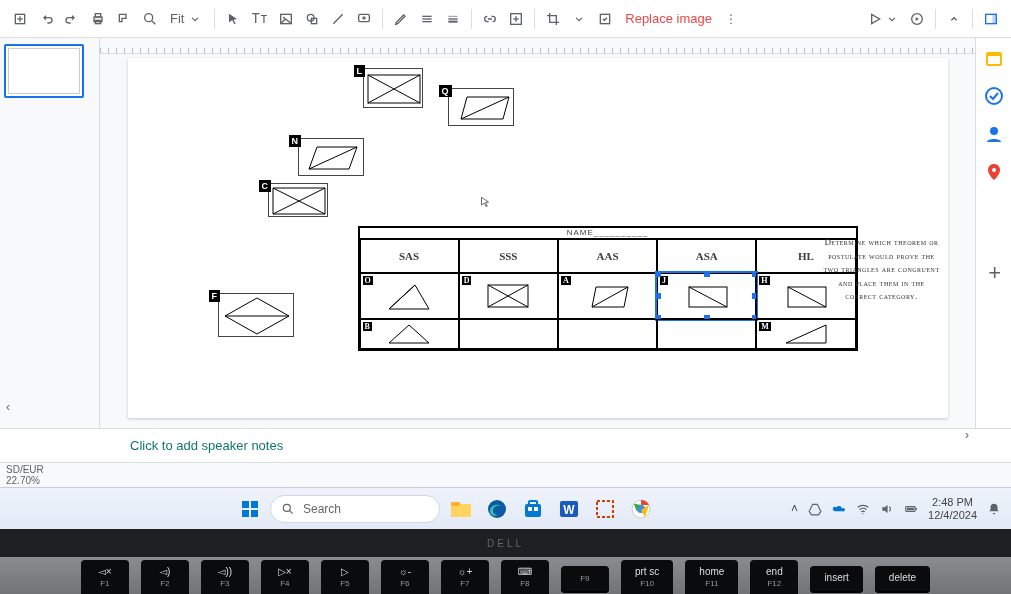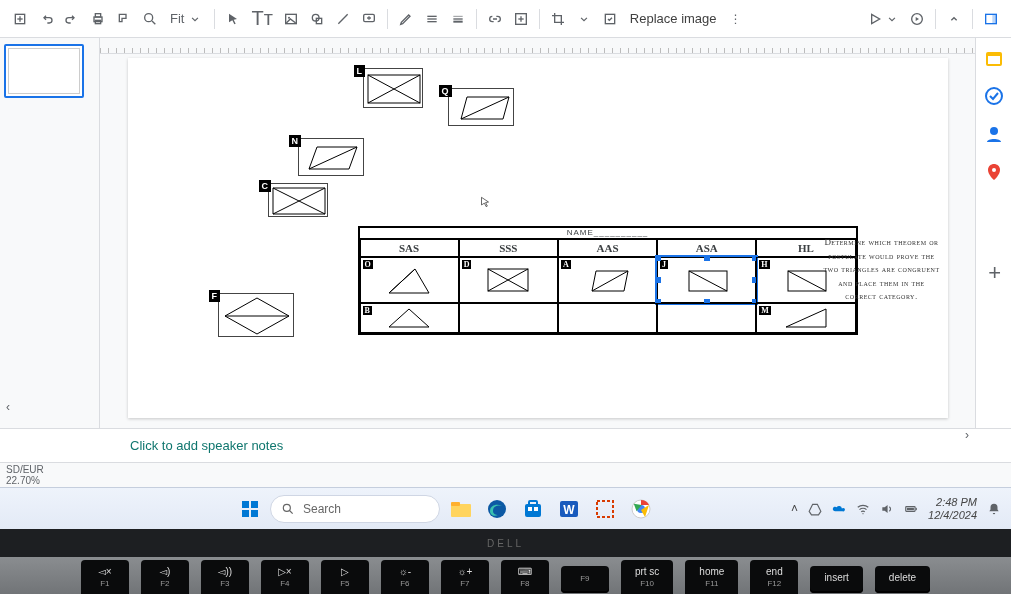--- a/index.html
+++ b/index.html
@@ -37,21 +37,21 @@
   }
   .tb-sep {
     width: 1px;
     height: 20px;
     background: #dadce0;
     margin: 0 4px;
   }
   .tb-text { font-size: 13px; color:#5f6368; padding:0 6px; white-space:nowrap;}
   .tb-spacer { flex:1; }
   svg { display:block; }
-  .dim { color:#404040; }
+  .dim { color:#ef4444; }
 
   
   .main {
     display: flex;
     height: 390px;
     background: #f8f9fa;
   }
   .filmstrip {
     width: 100px;
     padding: 6px 4px;
@@ -151,21 +151,21 @@
   .ws-row {
     display:flex;
   }
   .ws-cell {
     flex:1;
     border:1px solid #000;
     text-align:center;
     font-size:11px;
     font-weight:bold;
     font-family: Georgia, serif;
-    padding:2px 0;
+    padding:10px 0;
     position:relative;
   }
   .ws-shape {
     height:46px;
     display:flex;
     align-items:center;
     justify-content:center;
   }
   .cell-tag{
     position:absolute; left:2px; top:2px;
@@ -248,21 +248,21 @@
     font-size:12px;
     color:#333;
   }
   .searchbox{
     display:flex;align-items:center;gap:8px;
     background:#fff;border:1px solid #cfd6e4;border-radius:16px;
     height:28px;padding:0 10px;width:170px;color:#666;
   }
   .tb-icons{display:flex;gap:14px;align-items:center;}
   .systray{margin-left:auto;display:flex;gap:10px;align-items:center;font-size:11px;color:#444}
-  .clock{text-align:right;line-height:1.1;font-size:11px;font-style:italic;}
+  .clock{text-align:center;line-height:1.1;font-size:11px;}
 
   
   .ic{width:16px;height:16px;fill:#5f6368;}
   .ic-sm{width:14px;height:14px;fill:#5f6368;}
 
   
   .bezel{height:28px;background:#1d1f22;display:flex;align-items:center;justify-content:center;color:#666;font-size:10px;letter-spacing:3px;}
   .keyboard{height:40px;background:linear-gradient(#8a8d90,#6f7275);display:flex;gap:12px;justify-content:center;align-items:center;padding-top:4px;}
   .key{background:#0a0b0c;color:#ddd;border-radius:4px;padding:6px 14px 10px;font-size:10px;min-width:48px;text-align:center;position:relative;box-shadow:inset 0 -2px 0 #000;}
   .key .sub{display:block;font-size:8px;color:#999;margin-top:2px;}
@@ -315,21 +315,21 @@
         <polyline points="7,10 12,15 17,10" fill="none" stroke="#5f6368" stroke-width="2"></polyline>
       </svg>
   </div>
   <div class="tb-sep"></div>
   <div class="tb-btn">
     <svg class="ic" viewBox="0 0 24 24">
         <path d="M6 4l12 8-5 1 3 6-2 1-3-6-5 3z" fill="#5f6368"></path>
       </svg>
   </div>
   <div class="tb-btn">
-      <span style="font-family:Liberation Sans, sans-serif;font-size:20px">Tᴛ</span>
+      <span style="font-family:Liberation Mono, monospace;font-size:14px">Tᴛ</span>
     </div>
   <div class="tb-btn">
     <svg class="ic" viewBox="0 0 24 24">
         <rect x="4" y="5" width="16" height="14" fill="none" stroke="#5f6368" stroke-width="2"></rect>
         <circle cx="9" cy="10" r="1.5" fill="#5f6368"></circle>
         <polyline points="5,18 11,12 19,18" fill="none" stroke="#5f6368" stroke-width="2"></polyline>
       </svg>
   </div>
   <div class="tb-btn">
     <svg class="ic" viewBox="0 0 24 24">

